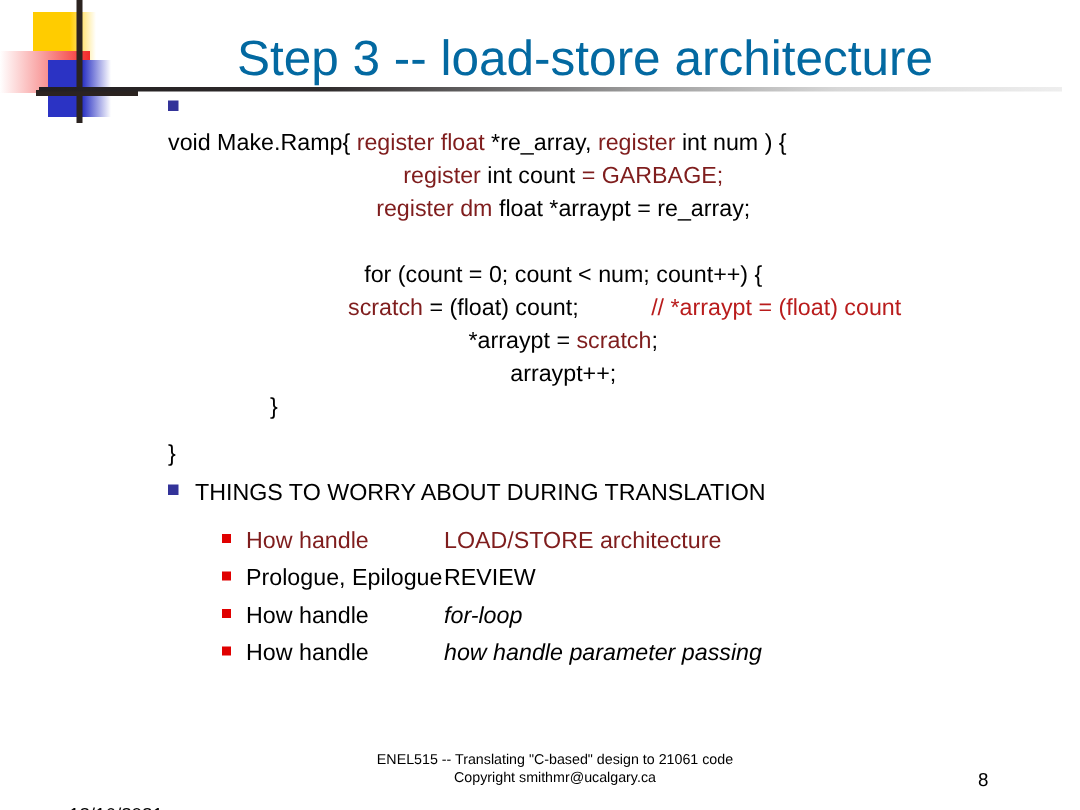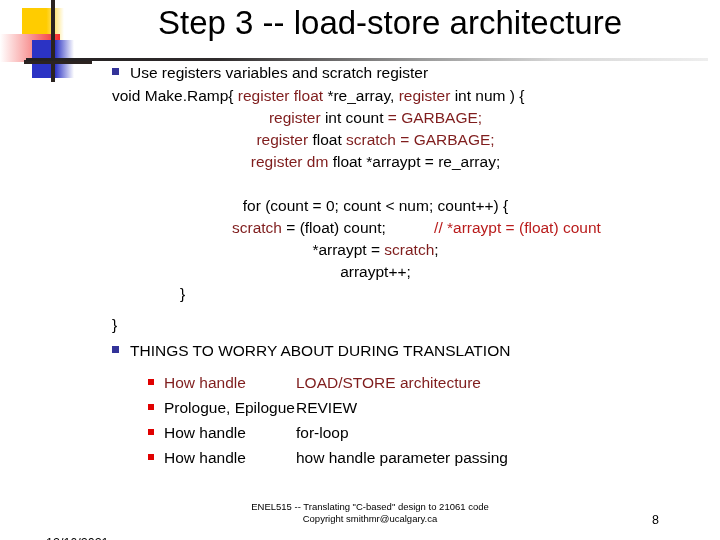--- a/index.html
+++ b/index.html
@@ -35,25 +35,25 @@
     background: #2b2320;
   }
   .logo .bar-h {
     position: absolute; left: 24px; top: 60px; height: 4px; width: 68px;
     background: #2b2320;
   }
 
   
   .title {
     position: absolute;
-    left: 74px; top: 2px; width: 632px;
+    left: 74px; top: 18px; width: 632px;
     text-align: center;
     font-size: 33px;
     line-height: 42px;
-    color: #000000;
+    color: #0369a1;
     white-space: nowrap;
   }
 
   
   .divider {
     position: absolute;
     left: 26px; top: 58px; width: 682px; height: 3px;
     background: linear-gradient(to right, #231f20 0%, #2f2b2c 28%, #9a9a9a 58%, #d7d7d7 78%, #eeeeee 100%);
   }
 
@@ -78,21 +78,21 @@
   .bul-l1 { background: #333399; }
   .bul-l2 { background: #e00000; width: 6px; height: 6px; margin-right: 10px; }
 
   .lvl1 { padding-left: 112px; }
 
   .code   { display: block; text-align: center; padding-left: 31px; }
 
   .grn { color: #7f1d1d; }
   .blk { color: #000000; }
   .red { color: #b91c1c; }
-  .ital { }
+  .ital { font-style: italic; }
 
   
   .subrow { position: relative; padding-left: 148px; line-height: 25px; }
   .subrow .c1 { display: inline-block; width: 132px; }
   .subrow .c2 { display: inline-block; }
 
   
   .footer-date {
     position: absolute; left: 46px; top: 536px;
     font-size: 12.5px; color: #000000;
@@ -117,42 +117,37 @@
   <div class="bar-h"></div>
 </div>
 
 <div class="title">Step 3 -- load-store architecture</div>
 
 <div class="divider"></div>
 
 <div class="body-area">
 
   <div class="row lvl1">
-    <span class="bul bul-l1"></span><span>Use registers variables and scratch register</span>
+    <span class="bul bul-l1"></span>
   </div>
 
   <div class="row" style="padding-left:112px;margin-top:1px;">
     <span class="blk">void Make.Ramp{</span>
     <span class="grn">register float</span>
     <span class="blk">*re_array,</span>
     <span class="grn">register</span>
     <span class="blk">int num ) {</span>
   </div>
 
   <div class="row code">
     <span class="grn">register</span>
     <span class="blk">int count</span>
     <span class="grn">= GARBAGE;</span>
   </div>
 
-  <div class="row code">
-    <span class="grn">register</span>
-    <span class="blk">float</span>
-    <span class="grn">scratch = GARBAGE;</span>
-  </div>
 
   <div class="row code">
     <span class="grn">register dm</span>
     <span class="blk">float *arraypt = re_array;</span>
   </div>
 
   <div style="height:22px;"></div>
 
   <div class="row code">
     <span class="blk">for (count = 0; count &lt; num; count++) {</span>

